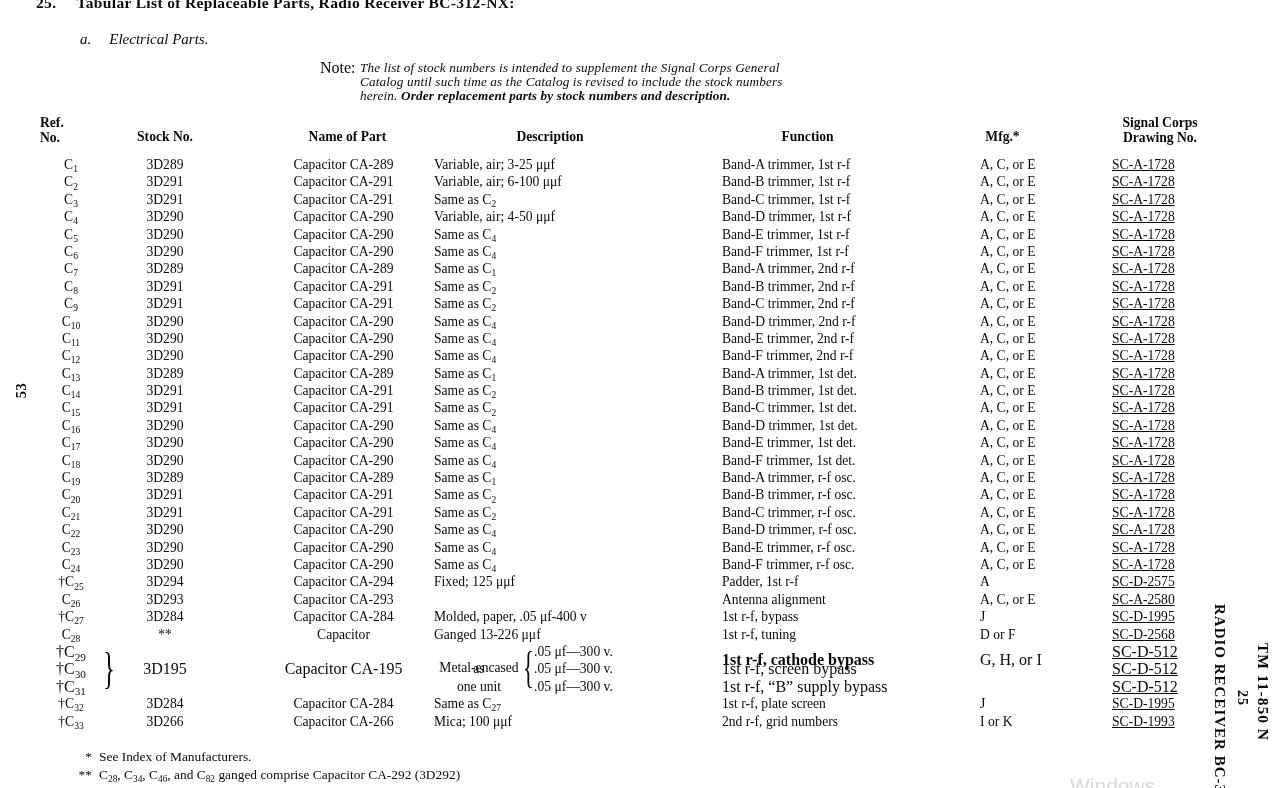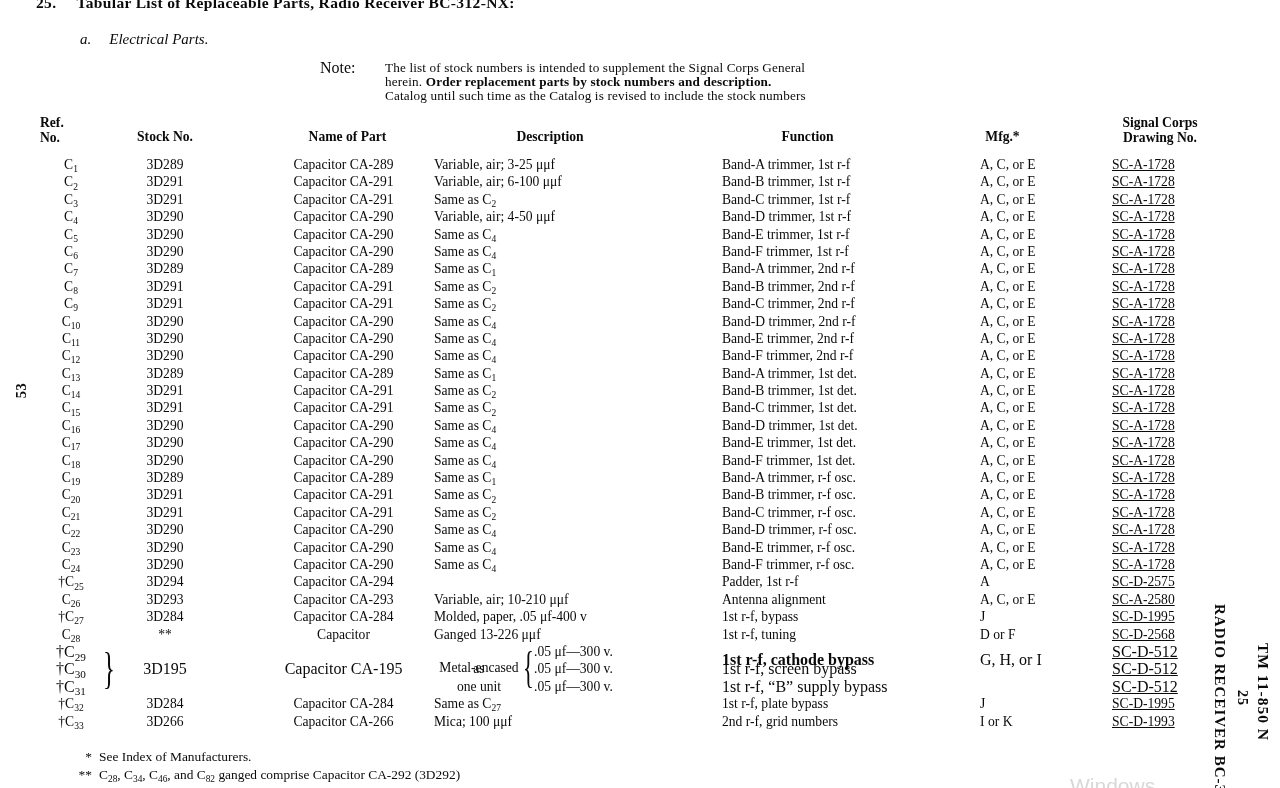--- a/index.html
+++ b/index.html
@@ -48,21 +48,22 @@
     font-size: 13.2px;
     line-height: 13.8px;
   }
   #note-block .note-label {
     position: absolute;
     left: 0;
     top: 0;
     font-size: 16px;
   }
   #note-block .note-body {
-    margin-left: 65px;
+    margin-left: 40px;
+    font-style: italic;
   }
   #note-block .note-body div { white-space: nowrap; letter-spacing: .15px; }
   #note-block .note-body .emph { font-weight: bold; }
 
   
   #parts-table {
     position: absolute;
     left: 0;
     top: 112px;
     width: 1280px;
@@ -219,22 +220,22 @@
 </div>
 
 <div id="subsection-heading">
   <span class="letter">a.</span><span>Electrical Parts.</span>
 </div>
 
 <div id="note-block">
   <span class="note-label">Note:</span>
   <div class="note-body">
     <div>The list of stock numbers is intended to supplement the Signal Corps General</div>
+    <div>Catalog until such time as the Catalog is revised to include the stock numbers</div>
     <div><span>herein. </span><span class="emph">Order replacement parts by stock numbers and description.</span></div>
-    <div>Catalog until such time as the Catalog is revised to include the stock numbers</div>
   </div>
 </div>
 
 <div id="parts-table">
   <div class="thead">
     <div class="th th-ref">
       <div>Ref.</div>
       <div>No.</div>
     </div>
     <div class="th th-stock">Stock No.</div>
@@ -461,29 +462,29 @@
         <div class="cell c-name">Capacitor CA-290</div>
         <div class="cell c-desc">Same as C<sub>4</sub></div>
         <div class="cell c-func">Band-F trimmer, r-f osc.</div>
         <div class="cell c-mfg">A, C, or E</div>
         <div class="cell c-draw">SC-A-1728</div>
       </div>
       <div class="row">
         <div class="cell c-ref"><span class="dagger">†</span>C<sub>25</sub></div>
         <div class="cell c-stock">3D294</div>
         <div class="cell c-name">Capacitor CA-294</div>
+        <div class="cell c-desc">Fixed; 125 μμf</div>
         <div class="cell c-func">Padder, 1st r-f</div>
         <div class="cell c-mfg">A</div>
         <div class="cell c-draw">SC-D-2575</div>
       </div>
       <div class="row">
         <div class="cell c-ref">C<sub>26</sub></div>
         <div class="cell c-stock">3D293</div>
         <div class="cell c-name">Capacitor CA-293</div>
-        <div class="cell c-desc">Variable, air; 10-210 μμf</div>
         <div class="cell c-func">Antenna alignment</div>
         <div class="cell c-mfg">A, C, or E</div>
         <div class="cell c-draw">SC-A-2580</div>
       </div>
       <div class="row">
         <div class="cell c-ref"><span class="dagger">†</span>C<sub>27</sub></div>
         <div class="cell c-stock">3D284</div>
         <div class="cell c-name">Capacitor CA-284</div>
         <div class="cell c-desc">Molded, paper, .05 μf-400 v</div>
         <div class="cell c-func">1st r-f, bypass</div>
@@ -523,21 +524,21 @@
         <div class="brace-left">}</div>
         <div class="brace-desc">{</div>
       </div>
     </div>
   <div id="rows-tail">
       <div class="row">
         <div class="cell c-ref"><span class="dagger">†</span>C<sub>32</sub></div>
         <div class="cell c-stock">3D284</div>
         <div class="cell c-name">Capacitor CA-284</div>
         <div class="cell c-desc">Same as C<sub>27</sub></div>
-        <div class="cell c-func">1st r-f, plate bypass</div>
+        <div class="cell c-func">1st r-f, plate screen</div>
         <div class="cell c-mfg">J</div>
         <div class="cell c-draw">SC-D-1995</div>
       </div>
       <div class="row">
         <div class="cell c-ref"><span class="dagger">†</span>C<sub>33</sub></div>
         <div class="cell c-stock">3D266</div>
         <div class="cell c-name">Capacitor CA-266</div>
         <div class="cell c-desc">Mica; 100 μμf</div>
         <div class="cell c-func">2nd r-f, grid numbers</div>
         <div class="cell c-mfg">I or K</div>

